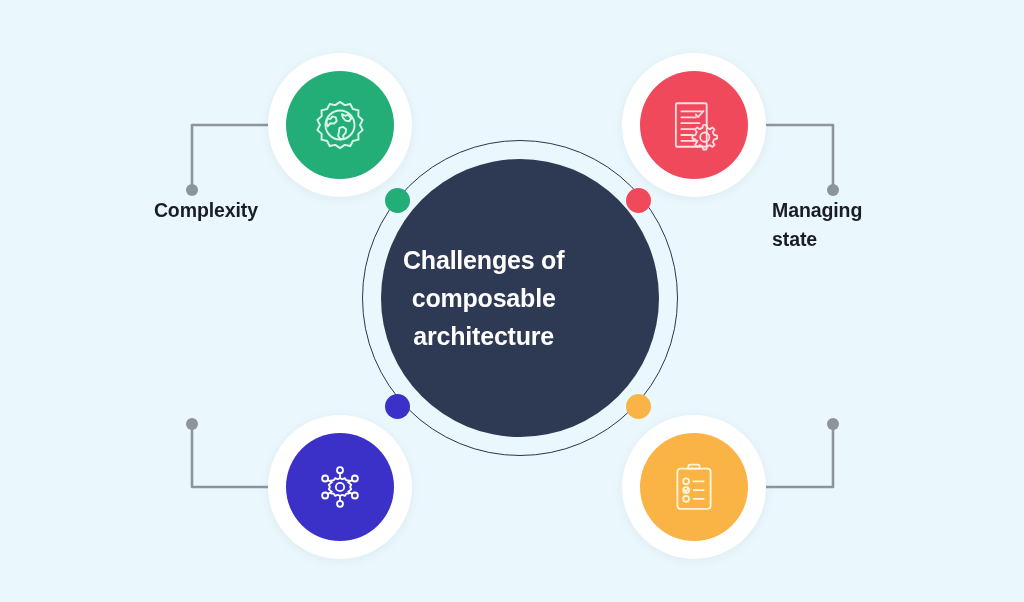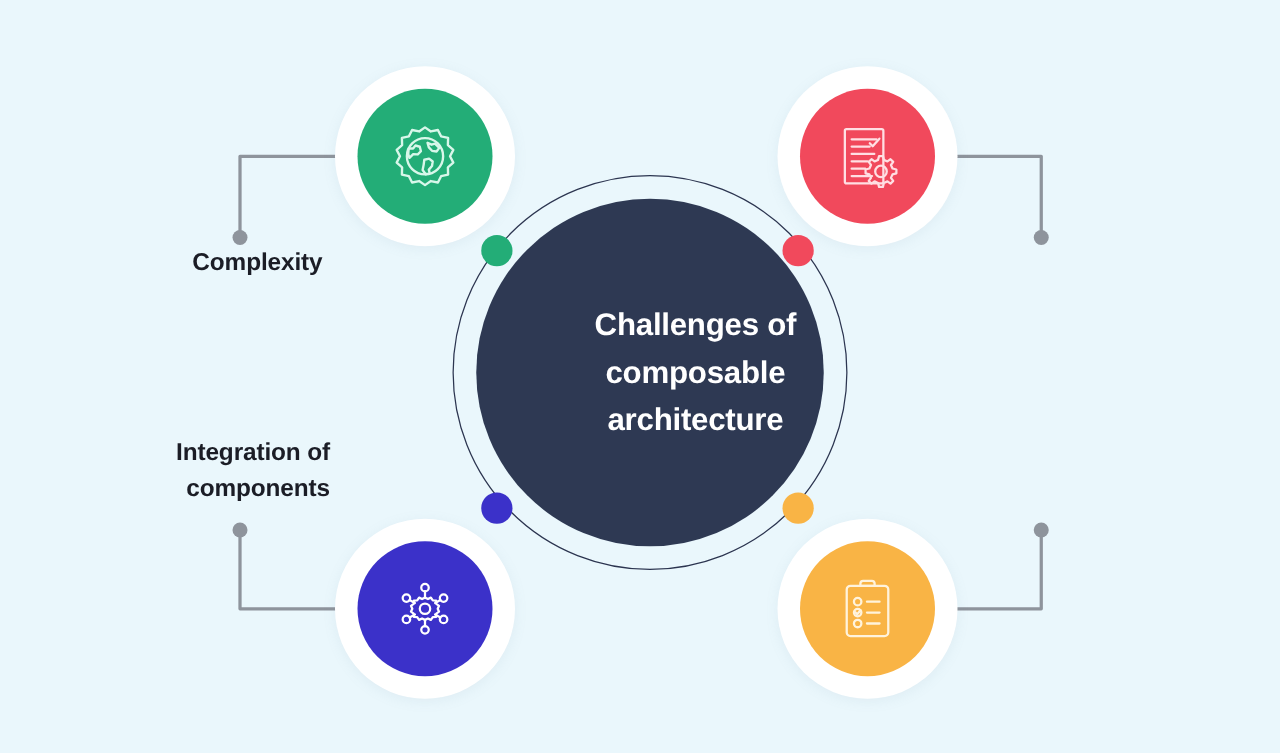--- a/index.html
+++ b/index.html
@@ -44,21 +44,21 @@
   .hub-core {
     position: absolute;
     left: 381px;
     top: 159px;
     width: 278px;
     height: 278px;
     border-radius: 50%;
     background: #2e3953;
     display: flex;
     align-items: center;
-    justify-content: flex-end;
+    justify-content: flex-start;
     text-align: center;
   }
   .hub-core-text {
     color: #ffffff;
     font-size: 25px;
     font-weight: bold;
     line-height: 1.53;
     letter-spacing: -0.2px;
     padding: 0 22px;
     white-space: pre-line;
@@ -174,20 +174,22 @@
           <line x1="18" y1="36.5" x2="32" y2="36.5"></line>
           <line x1="18" y1="43" x2="30" y2="43"></line>
           <line x1="18" y1="49.5" x2="36" y2="49.5"></line>
           <path d="M34 20.5 L36.6 23.2 L42.5 16.5"></path>
           <path d="M42.2 31.8 L45.6 31.8 L46.5 35.2 L49.6 36.6 L52.3 34.6 L54.7 37 L52.7 39.7 L54.1 42.8 L57.5 43.7 L57.5 47.1 L54.1 48 L52.7 51.1 L54.7 53.8 L52.3 56.2 L49.6 54.2 L46.5 55.6 L45.6 59 L42.2 59 L41.3 55.6 L38.2 54.2 L35.5 56.2 L33.1 53.8 L35.1 51.1 L33.7 48 L30.3 47.1 L30.3 43.7 L33.7 42.8 L35.1 39.7 L33.1 37 L35.5 34.6 L38.2 36.6 L41.3 35.2 Z"></path>
           <circle cx="43.9" cy="45.4" r="5.1"></circle>
         </svg>
       </span>
     </div>
   </div>
+  <div class="label right" style="left:772px; top:196px;">Managing
+state</div>
 
   <div class="node" style="left:268px; top:415px;">
     <div class="node-inner" style="background:#3b31c9;">
       <span>
         <svg width="58" height="58" viewBox="0 0 64 64" fill="none" stroke="#ffffff" stroke-width="2" stroke-linecap="round" stroke-linejoin="round">
           <path d="M32 22.2 L34.6 23.4 L37.2 22.2 L38.9 24.6 L41.8 24.8 L42 27.7 L44.4 29.4 L43.2 32 L44.4 34.6 L42 36.3 L41.8 39.2 L38.9 39.4 L37.2 41.8 L34.6 40.6 L32 41.8 L29.4 40.6 L26.8 41.8 L25.1 39.4 L22.2 39.2 L22 36.3 L19.6 34.6 L20.8 32 L19.6 29.4 L22 27.7 L22.2 24.8 L25.1 24.6 L26.8 22.2 L29.4 23.4 Z"></path>
           <circle cx="32" cy="32" r="4.6"></circle>
           <line x1="32" y1="22" x2="32" y2="16.5"></line>
           <circle cx="32" cy="13.4" r="3.3"></circle>
           <line x1="32" y1="42" x2="32" y2="47.5"></line>
@@ -197,22 +199,20 @@
           <line x1="40.9" y1="37.1" x2="45.6" y2="39.8"></line>
           <circle cx="48.4" cy="41.4" r="3.3"></circle>
           <line x1="23.1" y1="37.1" x2="18.4" y2="39.8"></line>
           <circle cx="15.6" cy="41.4" r="3.3"></circle>
           <line x1="40.9" y1="26.9" x2="45.6" y2="24.2"></line>
           <circle cx="48.4" cy="22.6" r="3.3"></circle>
         </svg>
       </span>
     </div>
   </div>
-  <div class="label left" style="right:760px; top:348px;">Integration of
-components</div>
 
   <div class="node" style="left:622px; top:415px;">
     <div class="node-inner" style="background:#f9b445;">
       <span>
         <svg width="56" height="56" viewBox="0 0 64 64" fill="none" stroke="#fff3dc" stroke-width="2.1" stroke-linecap="round" stroke-linejoin="round">
           <rect x="13" y="11" width="38" height="46" rx="3.5"></rect>
           <path d="M25.5 11 V9 a2.5 2.5 0 0 1 2.5-2.5 h8 A2.5 2.5 0 0 1 38.5 9 V11 Z"></path>
           <circle cx="23" cy="25.5" r="3.4"></circle>
           <line x1="31.5" y1="25.5" x2="43" y2="25.5"></line>
           <circle cx="23" cy="35.5" r="3.4"></circle>

